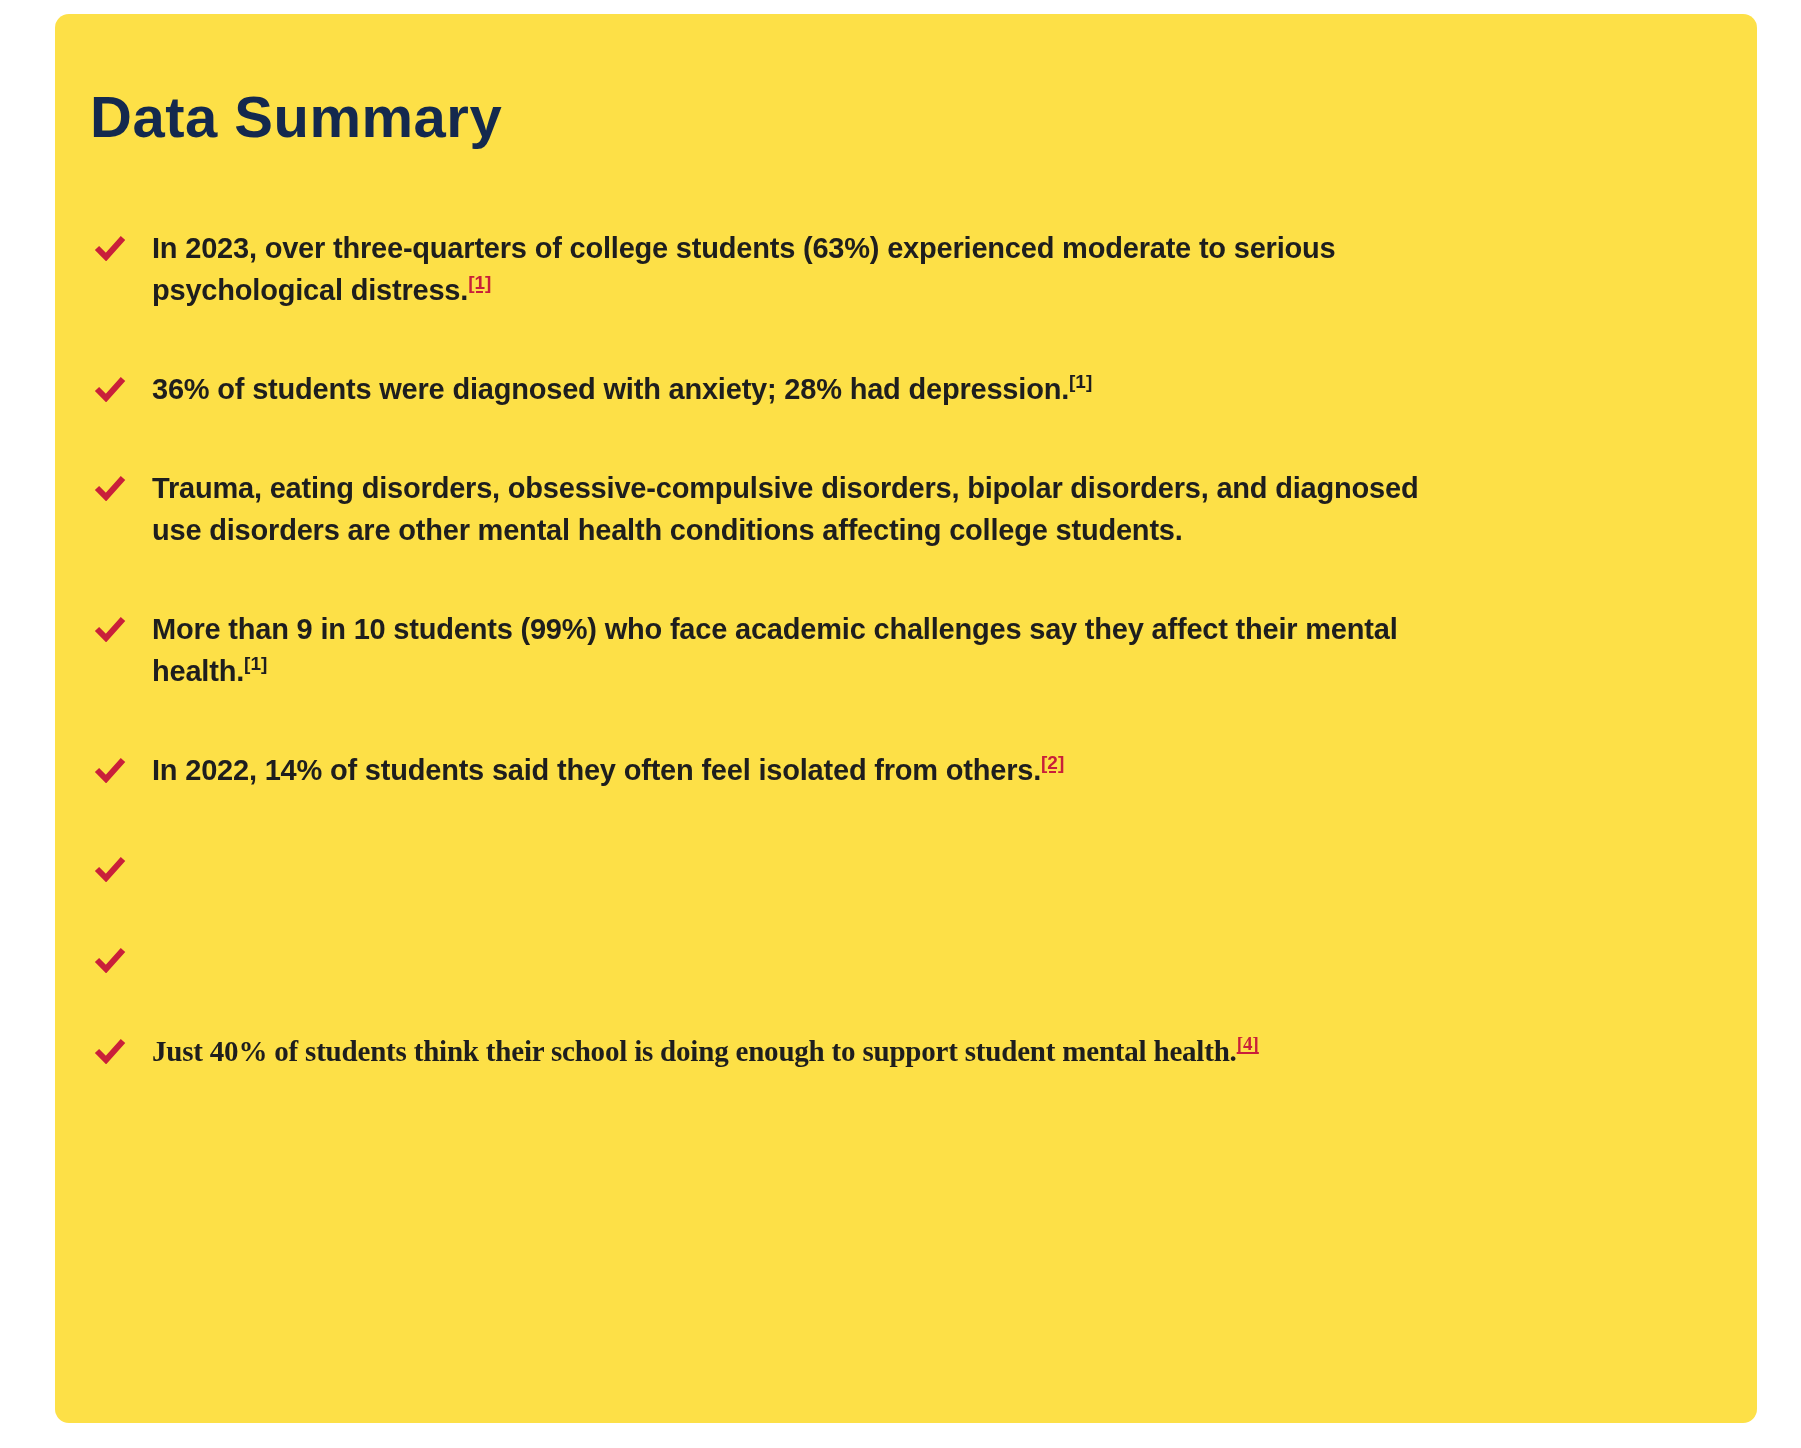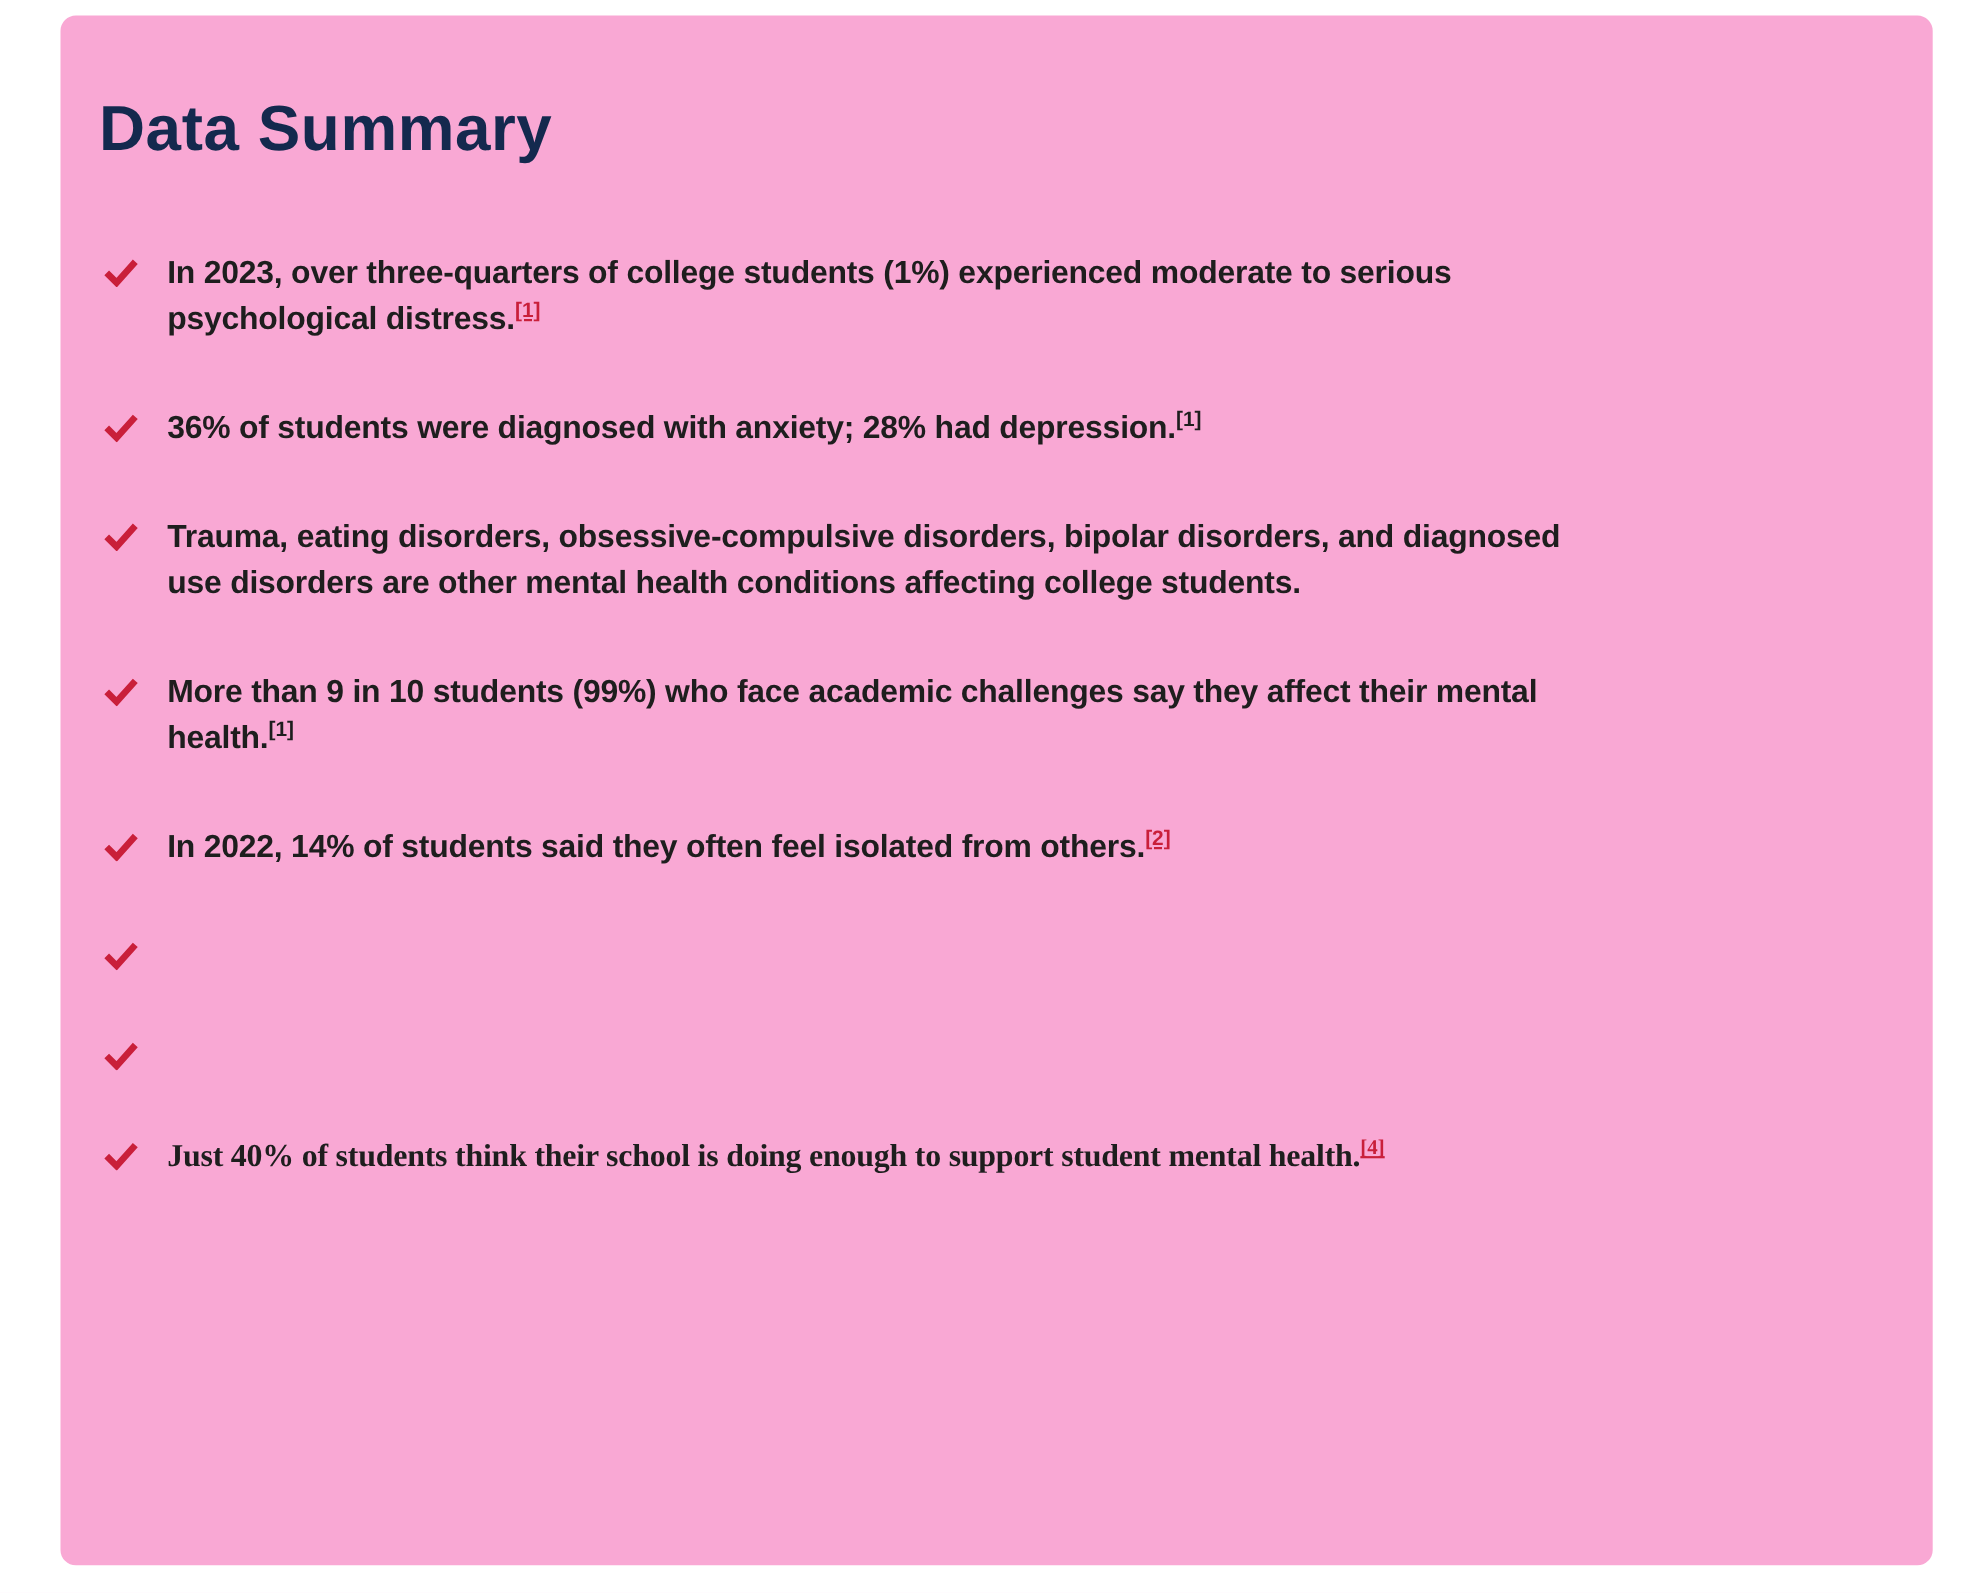--- a/index.html
+++ b/index.html
@@ -13,21 +13,21 @@
     width: 1801px;
     height: 1448px;
     position: relative;
   }
   .panel {
     position: absolute;
     left: 55px;
     top: 14px;
     width: 1702px;
     height: 1409px;
-    background: #f9a8d4;
+    background: #fde047;
     border-radius: 14px;
     padding: 70px 40px 40px 35px;
     overflow: hidden;
   }
   .page-title {
     margin: 0 0 76px 0;
     font-size: 58px;
     line-height: 1.15;
     font-weight: 700;
     color: #14294e;
@@ -85,21 +85,21 @@
 <div class="panel">
   <h1 class="page-title">Data Summary</h1>
 
   <ul class="summary-list">
   <li class="summary-item">
     <span class="check">
       <svg width="32" height="27" viewBox="0 0 32 27" aria-hidden="true">
         <path d="M3 14 L12 23 L29 4" fill="none" stroke="#c91f3a" stroke-width="6" stroke-linejoin="miter"></path>
       </svg>
     </span>
-    <span class="item-text"><span>In 2023, over three-quarters of college students (1%) experienced moderate to serious psychological distress.</span><sup class="cite cite-link">[1]</sup></span>
+    <span class="item-text"><span>In 2023, over three-quarters of college students (63%) experienced moderate to serious psychological distress.</span><sup class="cite cite-link">[1]</sup></span>
   </li>
 
   <li class="summary-item">
     <span class="check">
       <svg width="32" height="27" viewBox="0 0 32 27" aria-hidden="true">
         <path d="M3 14 L12 23 L29 4" fill="none" stroke="#c91f3a" stroke-width="6" stroke-linejoin="miter"></path>
       </svg>
     </span>
     <span class="item-text"><span>36% of students were diagnosed with anxiety; 28% had depression.</span><sup class="cite cite-plain">[1]</sup></span>
   </li>

